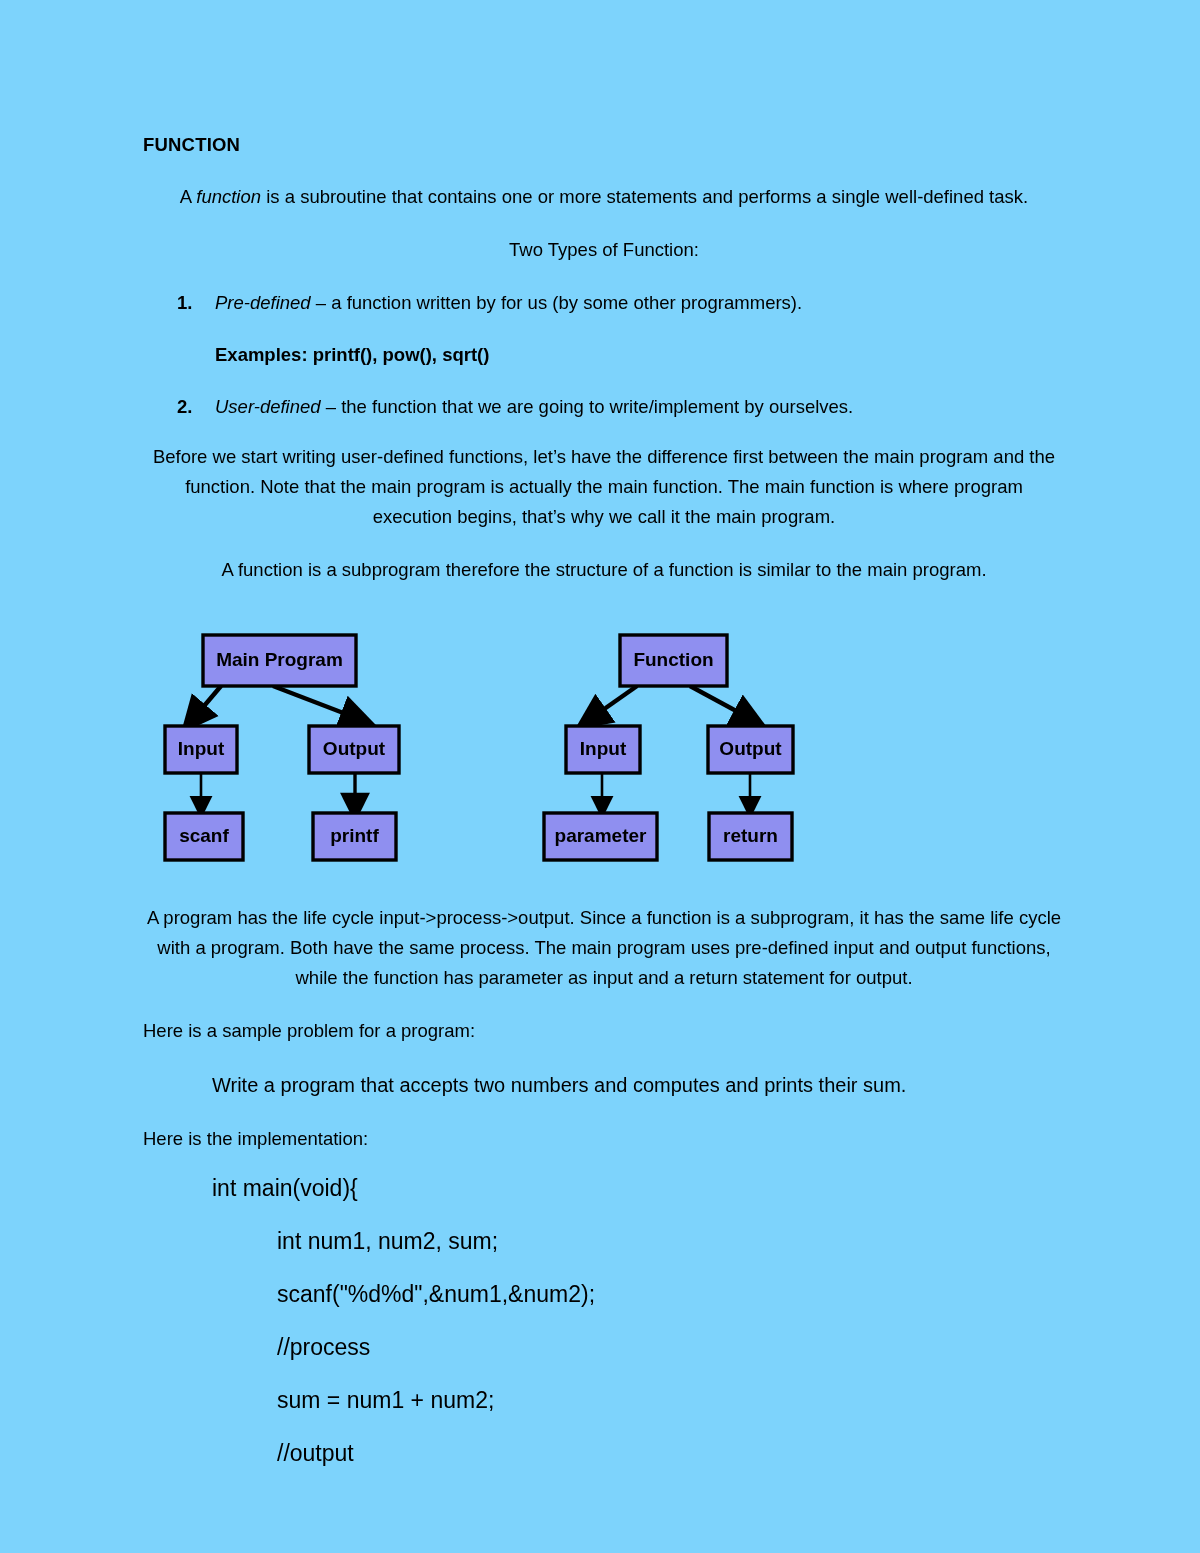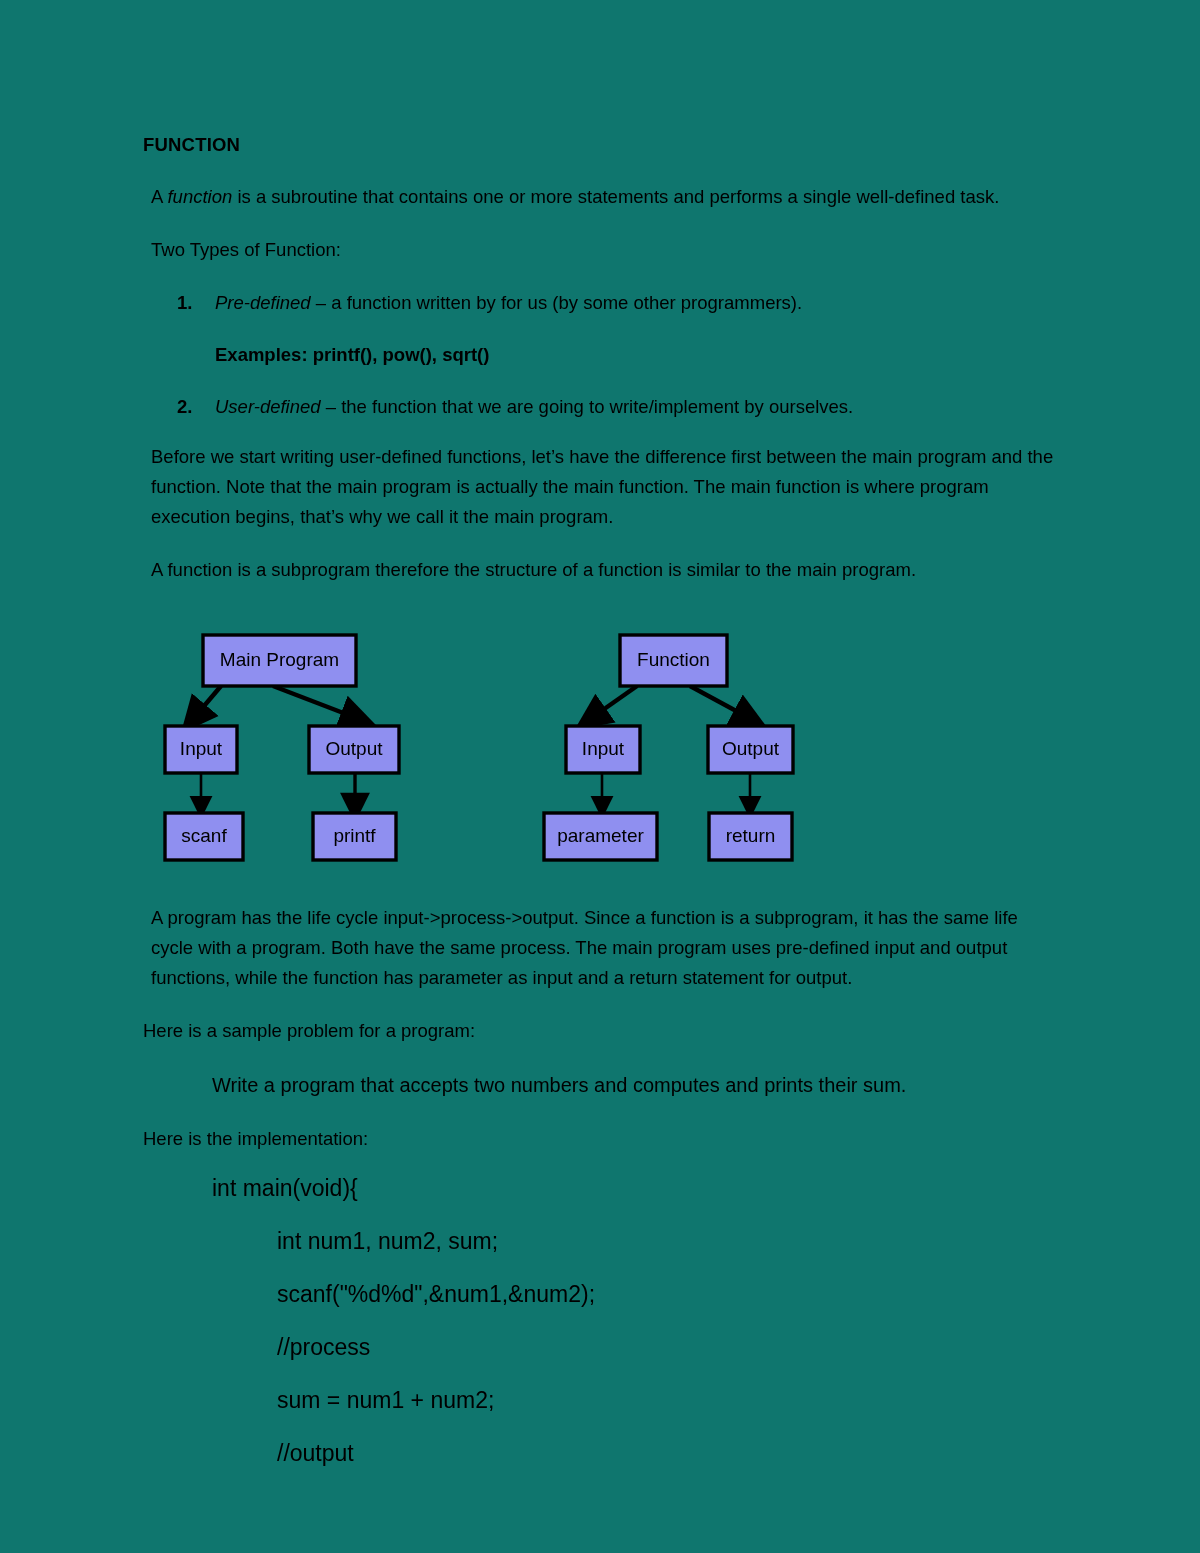--- a/index.html
+++ b/index.html
@@ -8,43 +8,43 @@
     background: #ffffff;
   }
   body {
     font-family: "Liberation Sans", sans-serif;
     color: #000000;
   }
   .page {
     position: relative;
     width: 1200px;
     height: 1553px;
-    background: #0f766e;
+    background: #7dd3fc;
     overflow: hidden;
     box-sizing: border-box;
   }
   .content {
     position: absolute;
     left: 143px;
     top: 133px;
     width: 922px;
   }
 
   .doc-heading {
     font-size: 18.5px;
     font-weight: bold;
     letter-spacing: 0.2px;
     margin: 0 0 26px 0;
     line-height: 1.25;
   }
   p.para {
     font-size: 18.5px;
     line-height: 1.62;
-    margin: 0 0 23px 8px;
-    text-align: left;
+    margin: 0 0 23px 0;
+    text-align: center;
   }
   .italic { font-style: italic; }
   .para.italic-line { }
 
   
   ol.type-list {
     margin: 0 0 20px 0;
     padding: 0;
     list-style: none;
   }
@@ -69,20 +69,21 @@
     line-height: 1.62;
     font-weight: bold;
   }
 
   
   .diagram {
     position: relative;
     width: 922px;
     height: 248px;
     margin: 34px 0 36px 0;
+    font-weight: bold;
   }
   .diagram svg { display: block; }
   .node-text {
     font-family: "Liberation Sans", sans-serif;
     font-size: 19px;
     fill: #000000;
   }
 
   
   .code-block {

